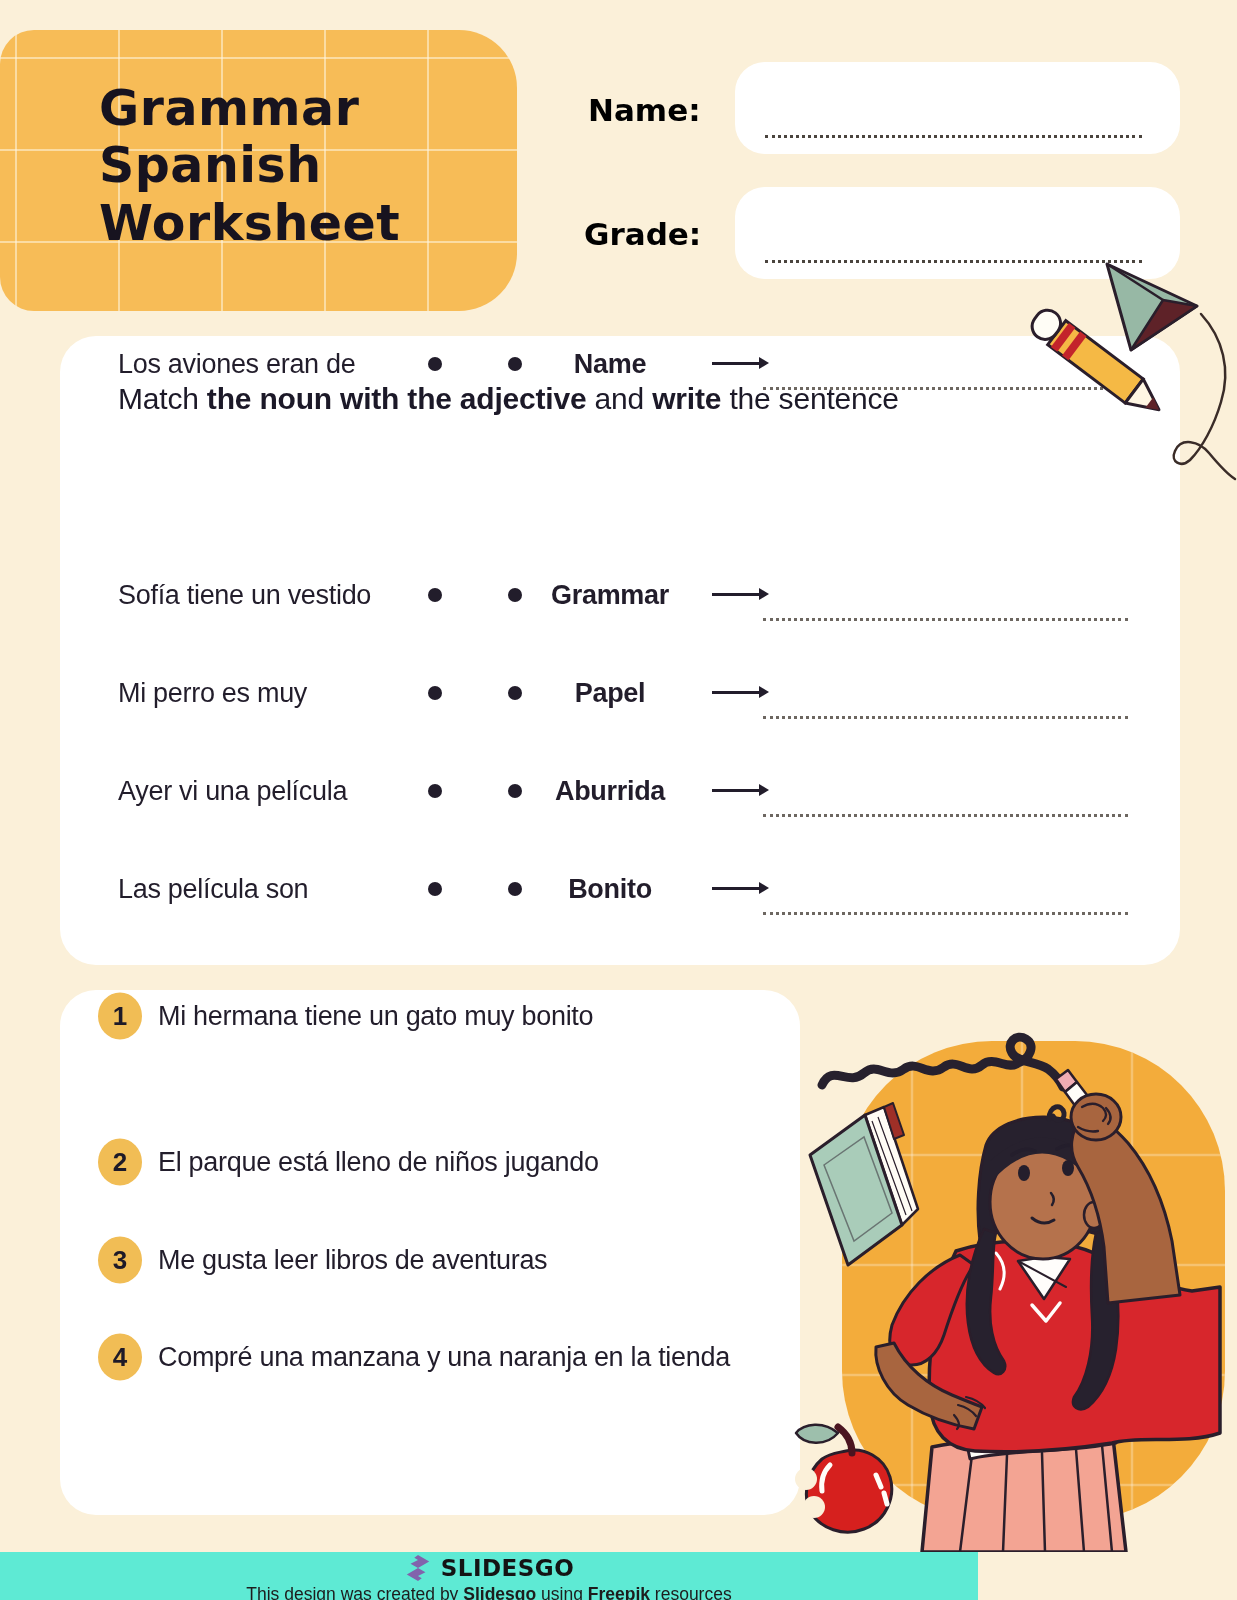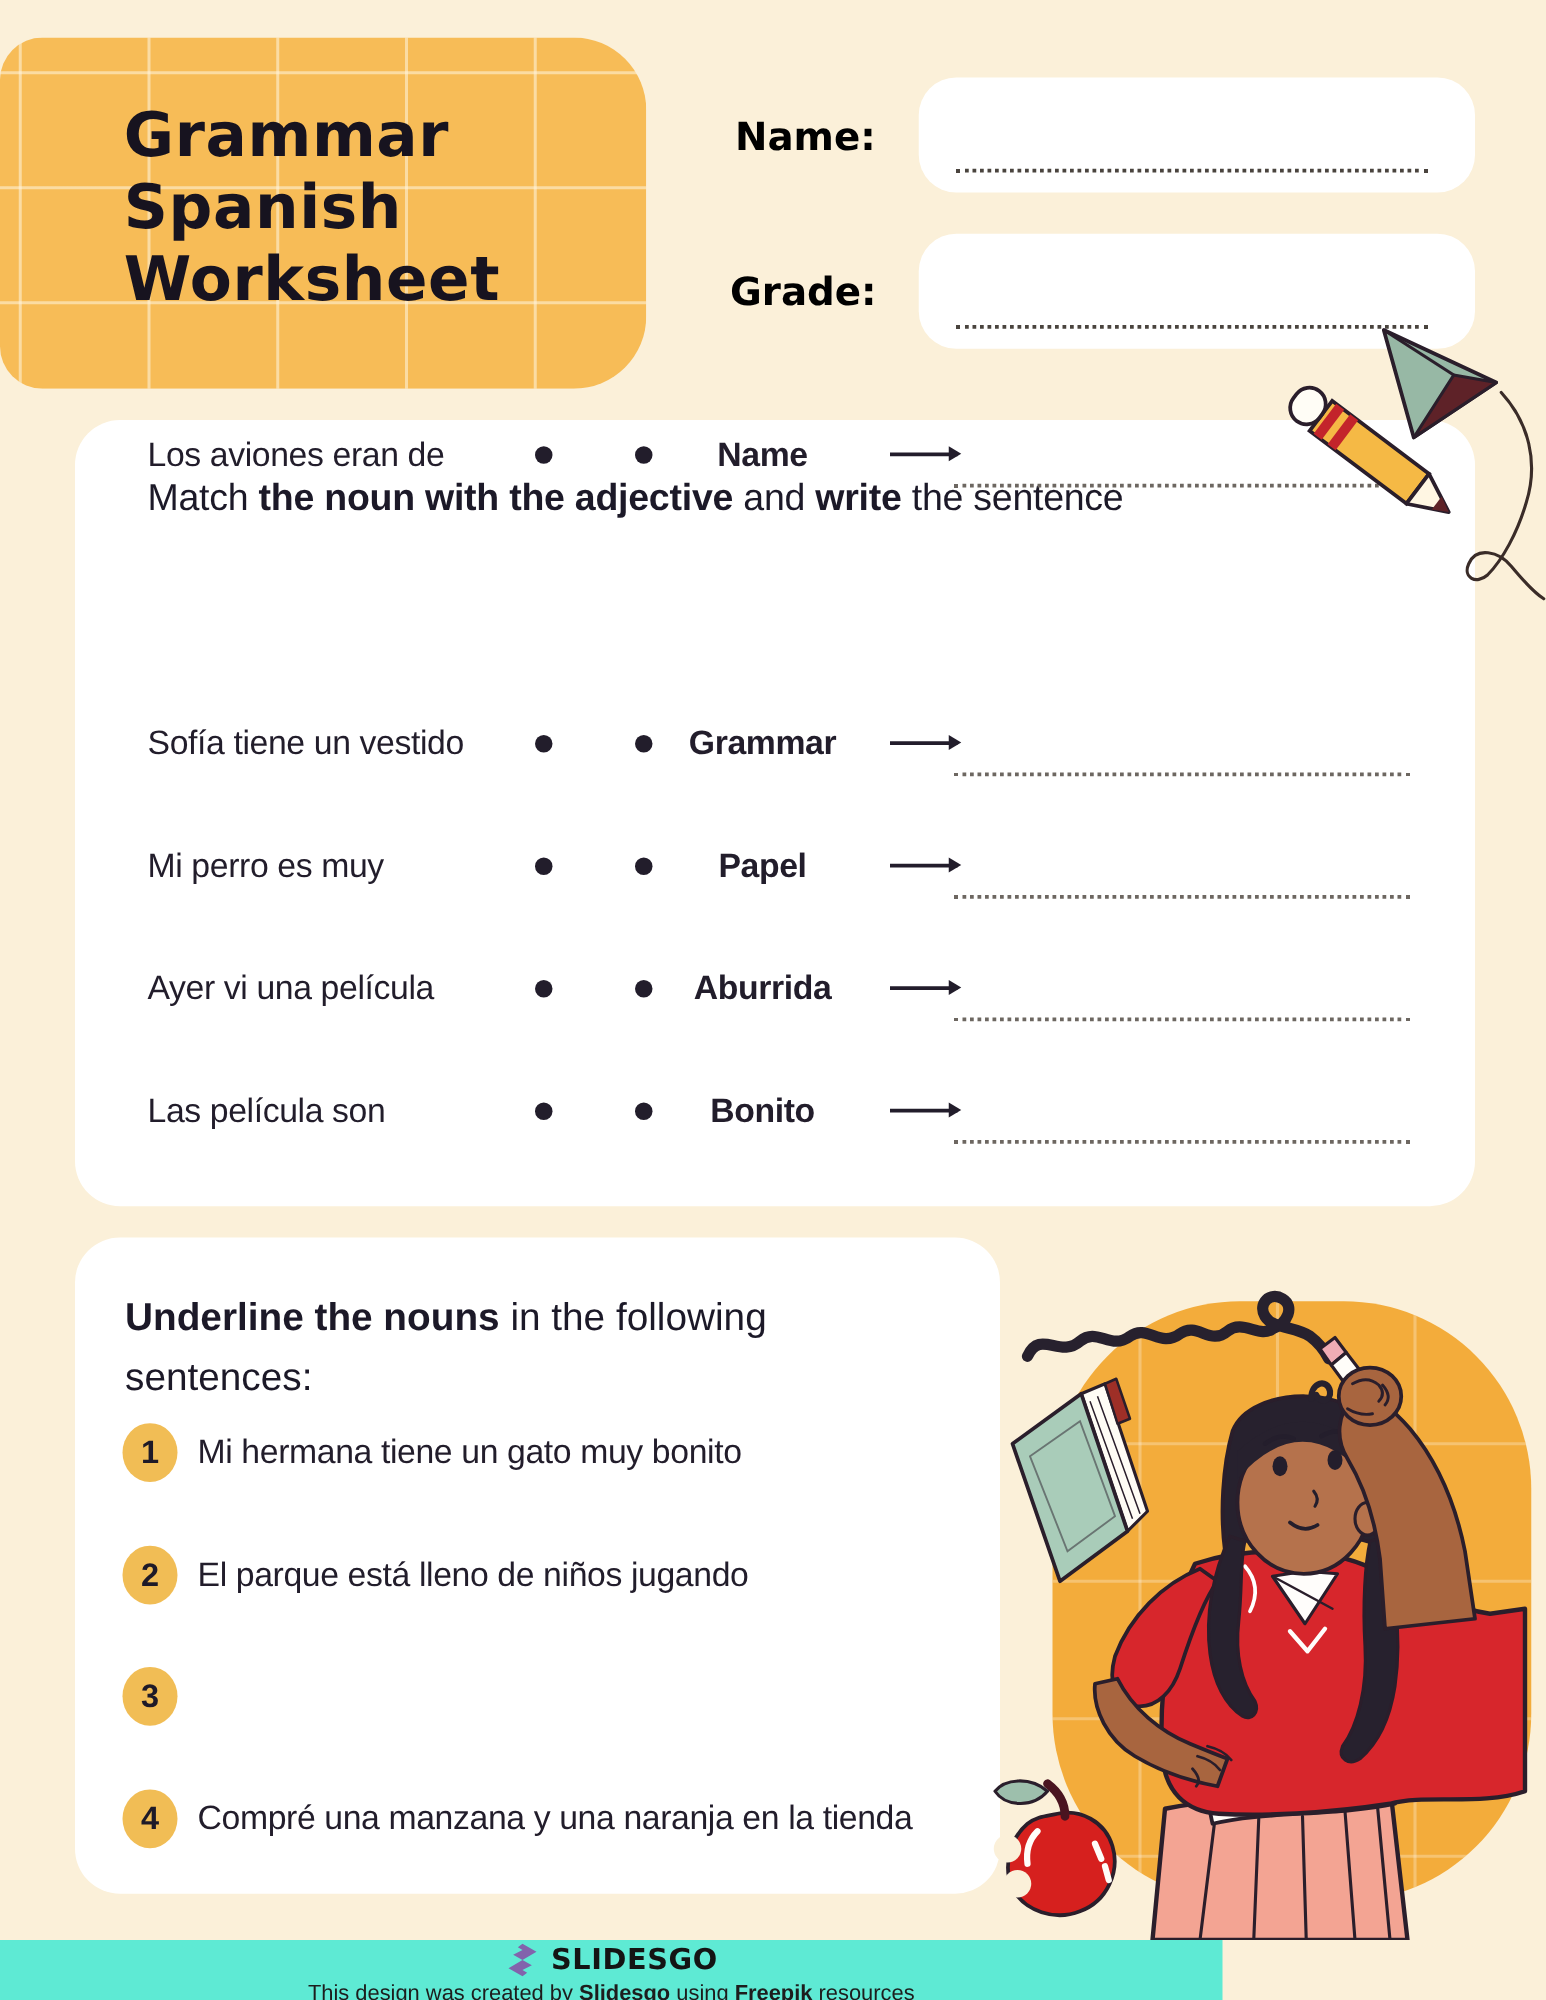--- a/index.html
+++ b/index.html
@@ -148,32 +148,32 @@
       <span class="m-left">Los aviones eran de</span>
       <span class="m-dot d1"></span>
       <span class="m-dot d2"></span>
       <span class="m-adj">Name</span>
       <span class="m-arrow"></span>
       <span class="m-dotline"></span>
     </div>
   </div>
 
   <div class="card" id="card2">
-    <div class="h2"><b>Underline the nouns</b><span> in the following sentences:</span></div>
 
     <div class="u-item">
       <span class="badge">1</span>
       <span class="u-text">Mi hermana tiene un gato muy bonito</span>
     </div>
     <div class="u-item">
       <span class="badge">2</span>
       <span class="u-text">El parque está lleno de niños jugando</span>
     </div>
     <div class="u-item">
       <span class="badge">3</span>
+      <span class="u-text">Me gusta leer libros de aventuras</span>
     </div>
     <div class="u-item">
       <span class="badge">4</span>
       <span class="u-text">Compré una manzana y una naranja en la tienda</span>
     </div>
   </div>
 
   <svg id="illus-svg" width="477" height="537" viewBox="0 0 477 537">
     <defs>
         <clipPath id="blobClip">

